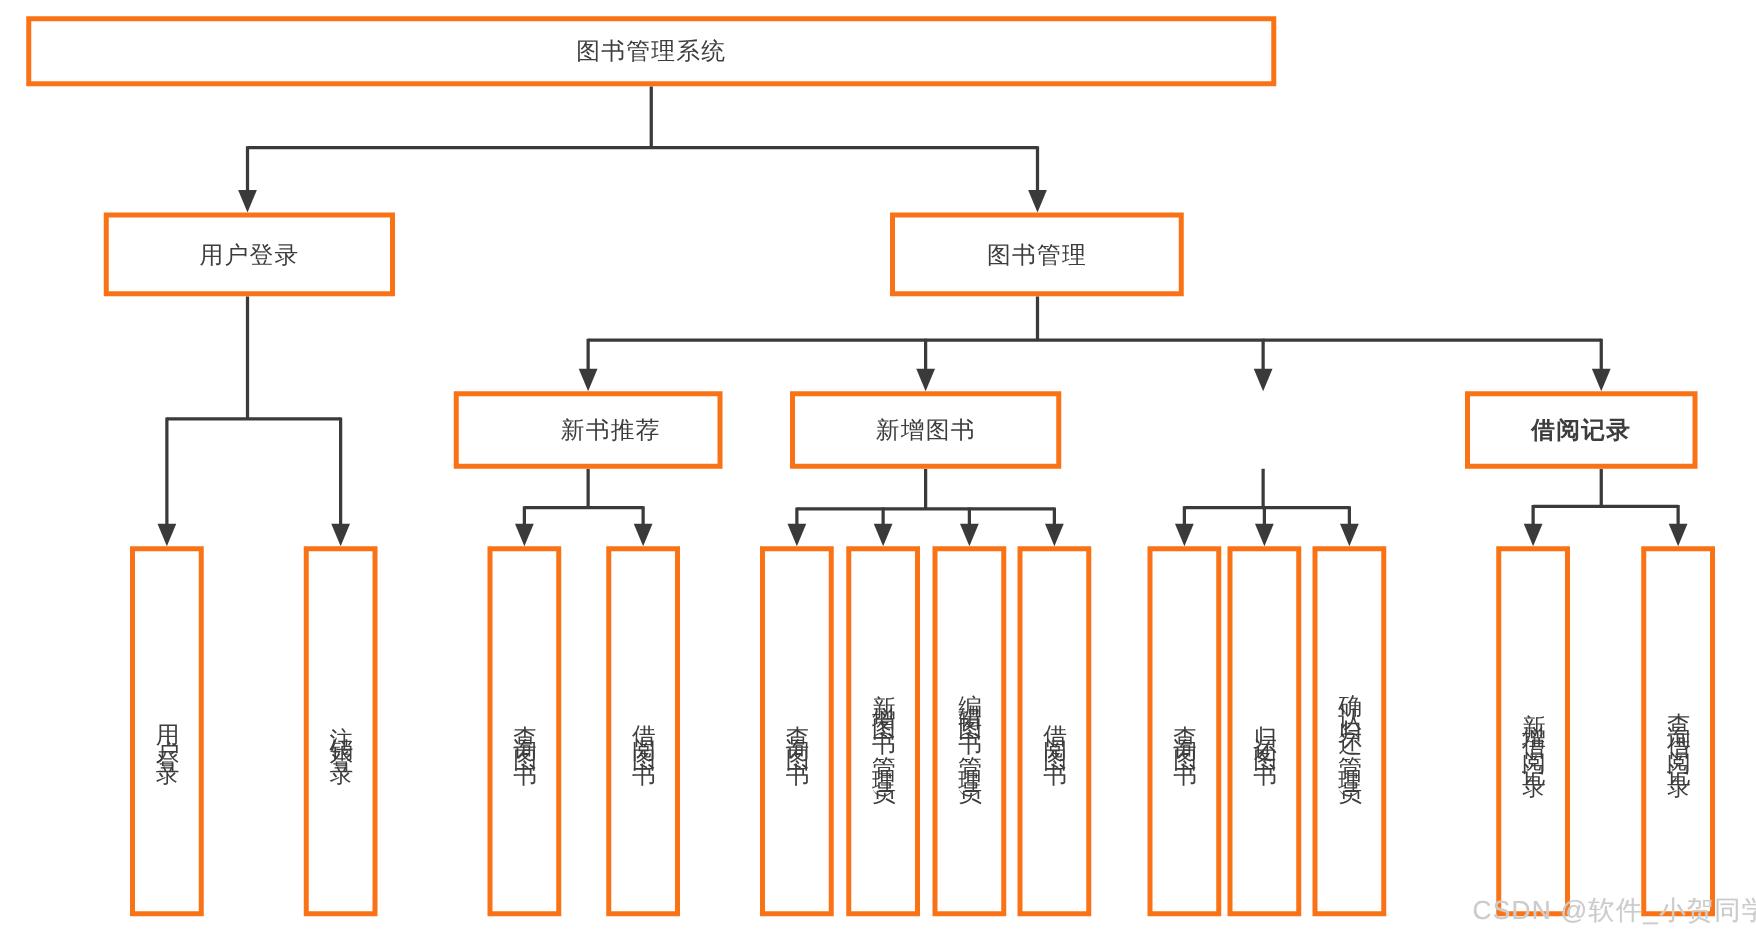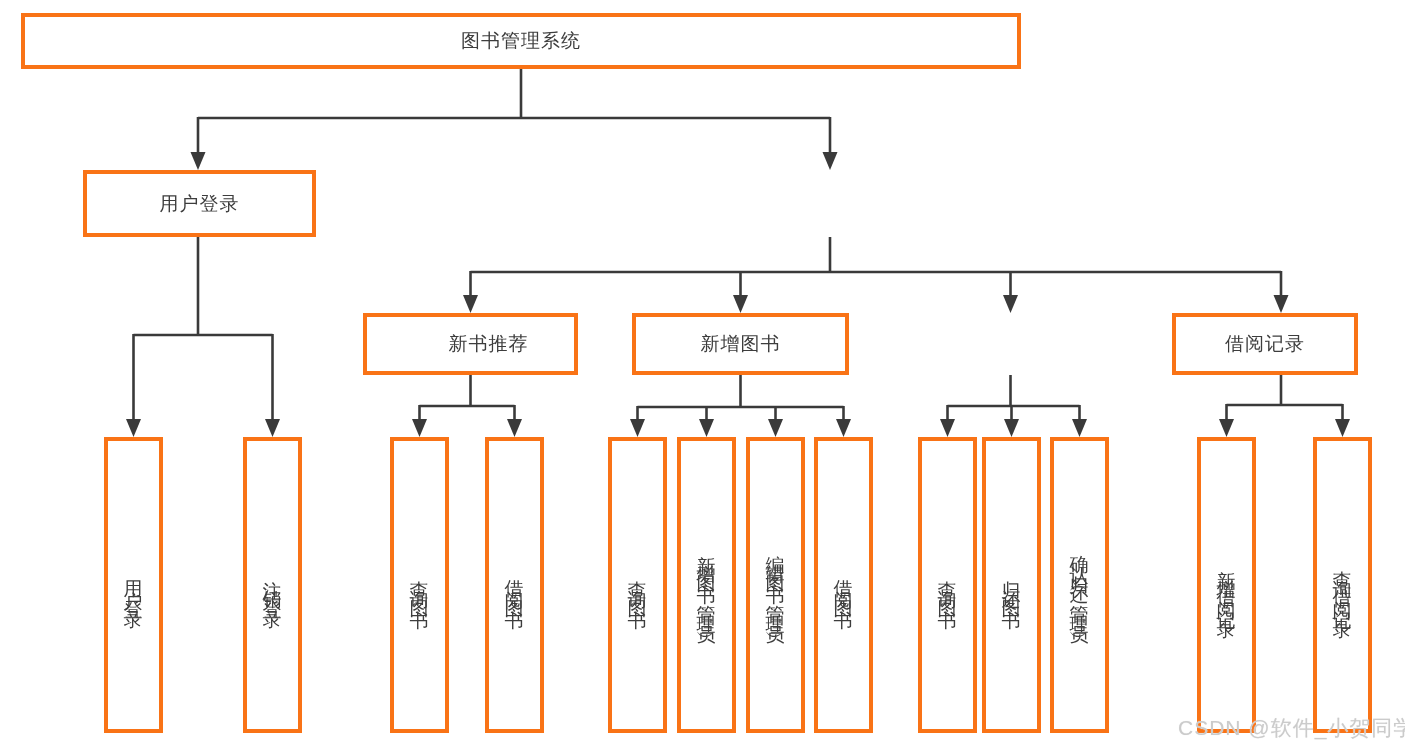--- a/index.html
+++ b/index.html
@@ -119,28 +119,31 @@
     </g>
   </svg>
 
   <div class="box" style="left:21px; top:13px; width:1000px; height:56px;">
     <span>图书管理系统</span>
   </div>
 
   <div class="box" style="left:83px; top:170px; width:233px; height:67px;">
     <span>用户登录</span>
   </div>
+  <div class="box" style="left:712px; top:170px; width:235px; height:67px;">
+    <span>图书管理</span>
+  </div>
 
   <div class="box" style="left:363px; top:313px; width:215px; height:62px;padding-left:36px;">
     <span>新书推荐</span>
   </div>
   <div class="box" style="left:632px; top:313px; width:217px; height:62px;">
     <span>新增图书</span>
   </div>
-  <div class="box" style="left:1172px; top:313px; width:186px; height:62px;">
+  <div class="box" style="left:1172px; top:313px; width:186px; height:62px;font-weight:bold;">
     <span>借阅记录</span>
   </div>
 
   <div class="box vbox" style="left:104px; top:437px; width:59px; height:296px;">
     <span class="vtext">用户登录</span>
   </div>
   <div class="box vbox" style="left:243px; top:437px; width:59px; height:296px;">
     <span class="vtext">注销登录</span>
   </div>
 

